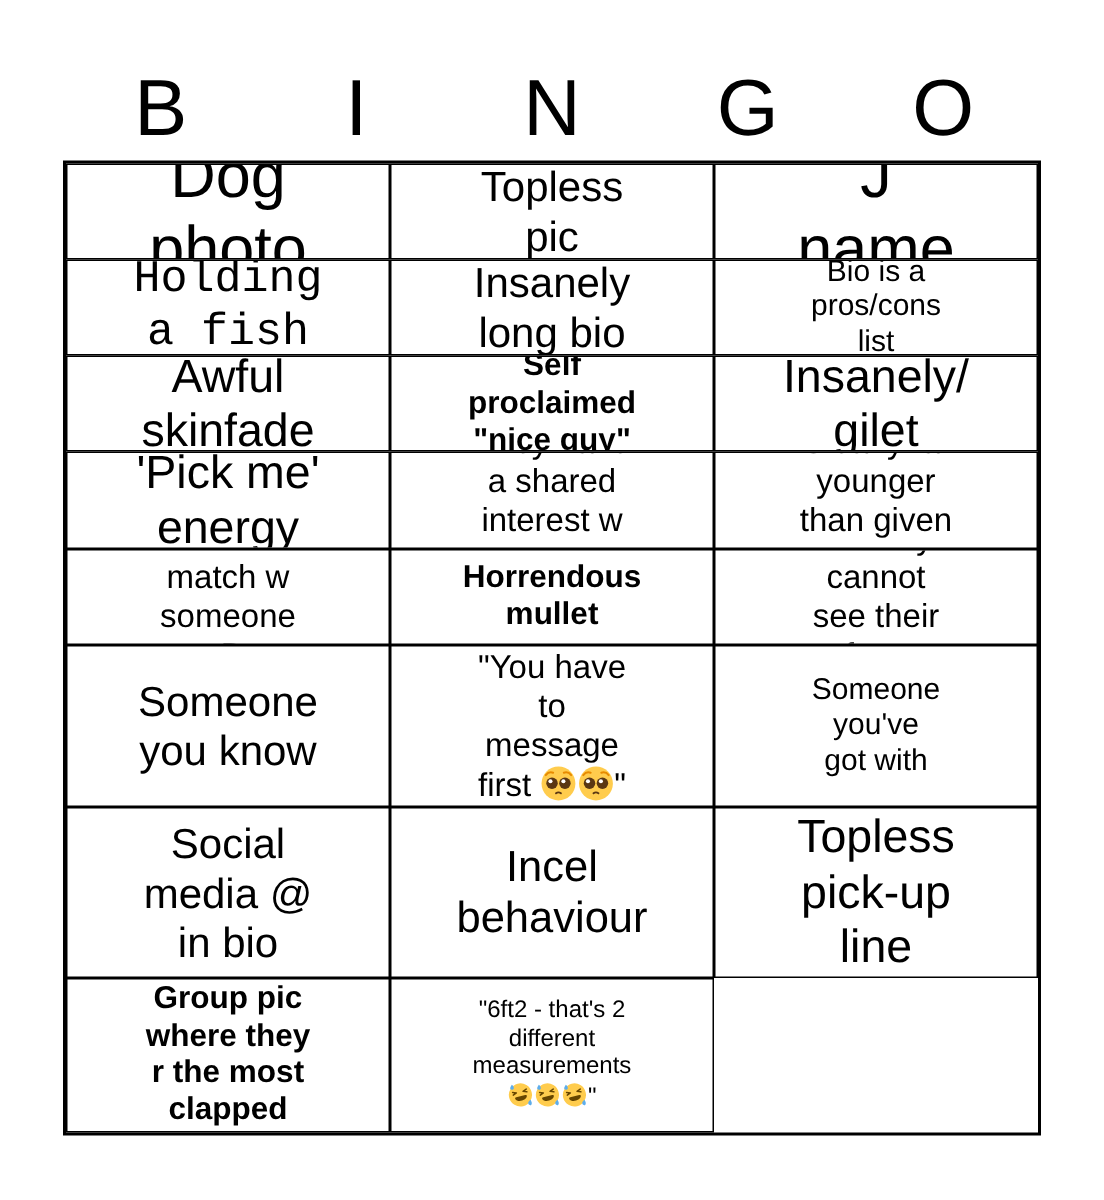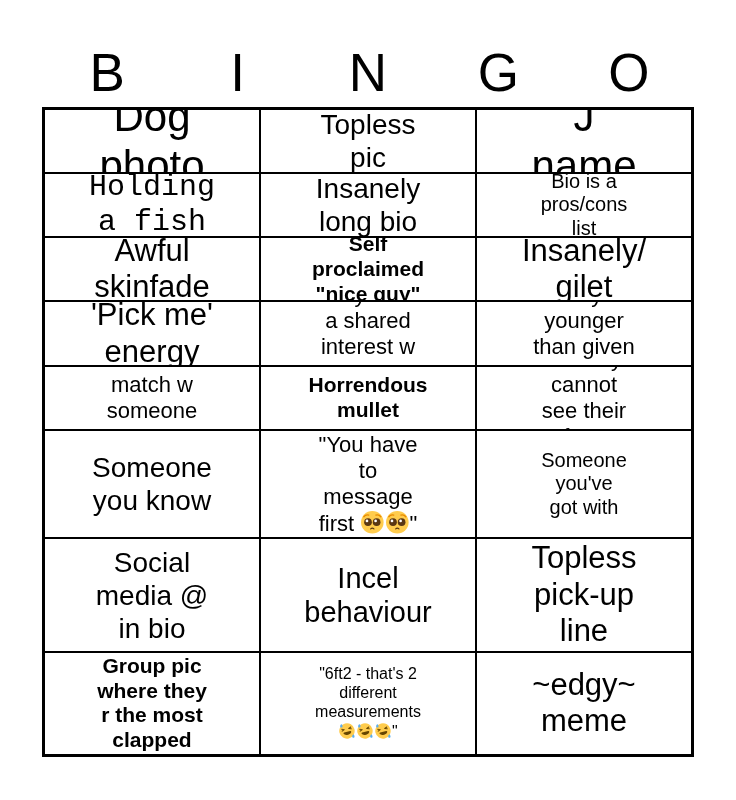--- a/index.html
+++ b/index.html
@@ -224,19 +224,15 @@
             </svg></span><span class="emoji"><svg viewBox="0 0 36 36" aria-hidden="true">
               <g transform="rotate(-14 18 18)">
                 <circle cx="18" cy="18" r="15.5" fill="#FFCC4D"></circle>
                 <path d="M8.6 12.2l4.8 1.9-4.8 1.9M27.4 12.2l-4.8 1.9 4.8 1.9" stroke="#664500" stroke-width="2" fill="none" stroke-linecap="round" stroke-linejoin="round"></path>
                 <path d="M10 21.5c1.6 5.8 14.4 5.8 16 0 .3-1-.6-1.7-1.8-1.7H11.8c-1.2 0-2.1.7-1.8 1.7z" fill="#664500"></path>
               </g>
               <path fill="#5DADEC" d="M6.5 4.2C4.9 6.3 3.6 8.6 4.6 10.2c.8 1.3 2.8 1.3 3.9.2 1.3-1.3 1-3.7-2-6.2z"></path>
               <path fill="#5DADEC" d="M31.5 24.6c1.6 2.5 2.4 5 1.2 6.4-.9 1.1-2.9.9-3.8-.4-1.1-1.5-.5-3.8 2.6-6z"></path>
             </svg></span>"</div>
       </div>
-    <div class="cell fs31">
-        <div class="cell-text">~edgy~
-meme</div>
-      </div>
 
   </div>
 </div>
 
 </body></html>

